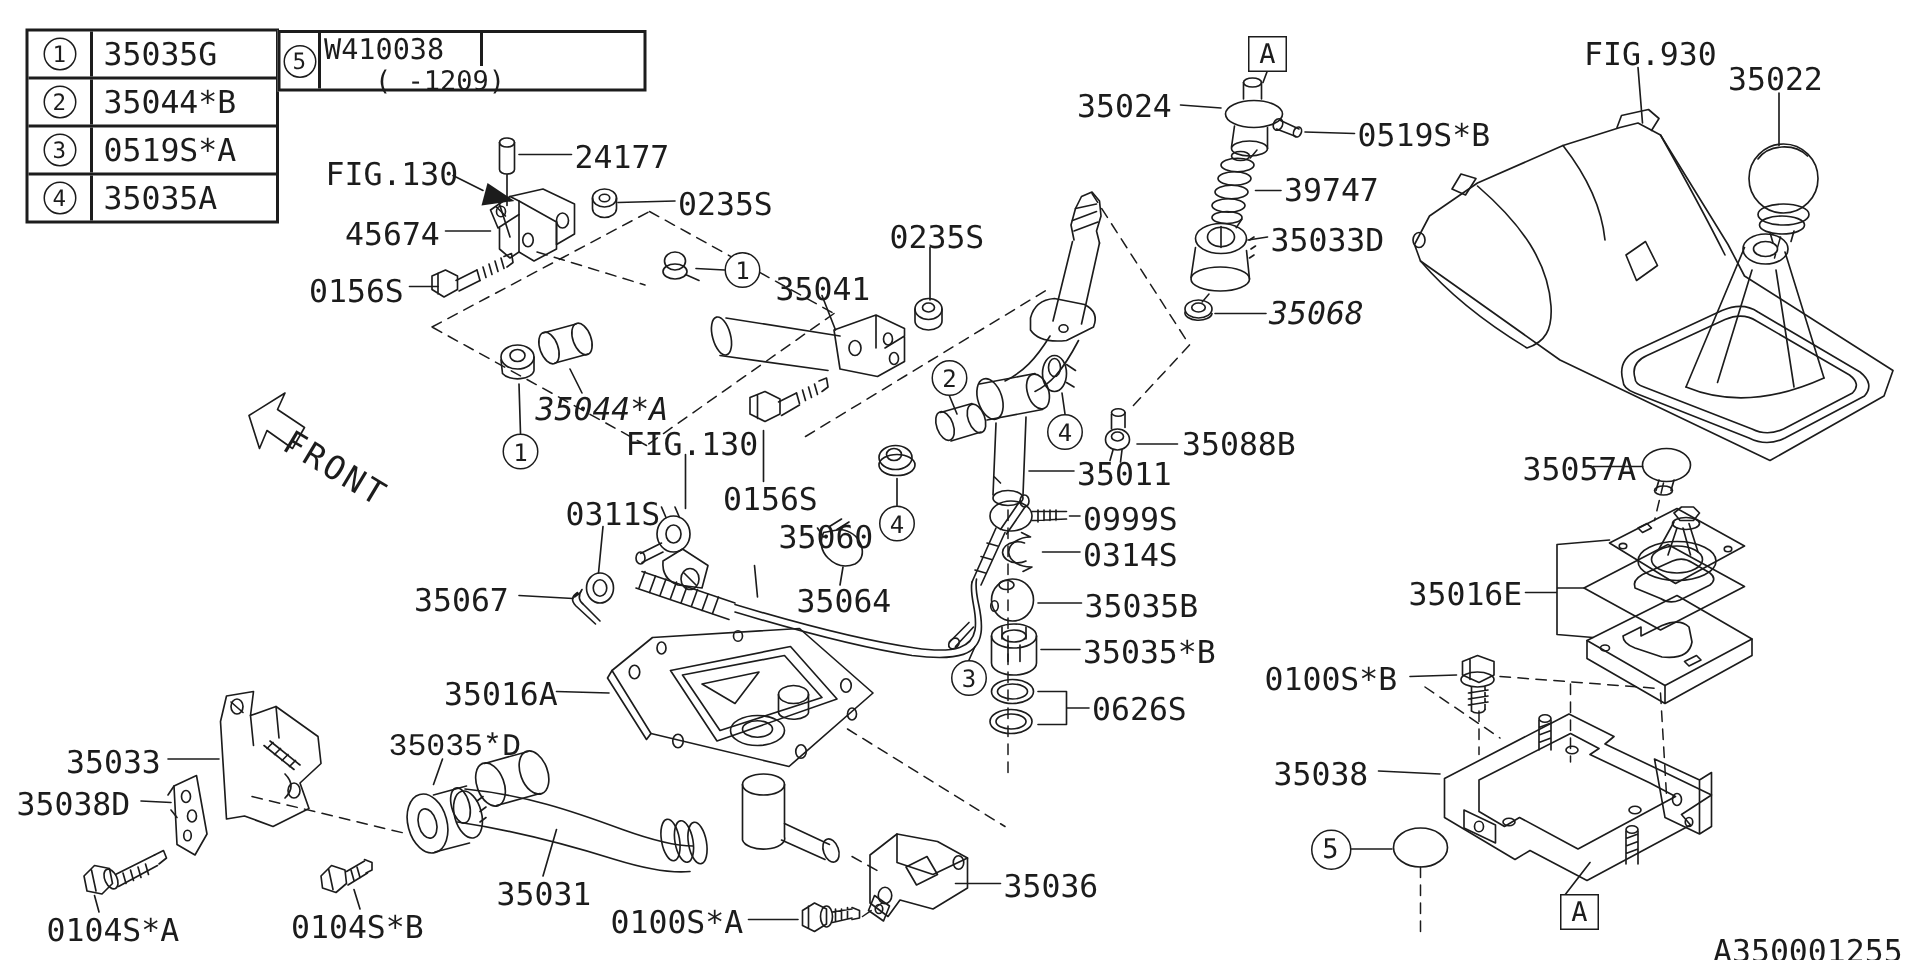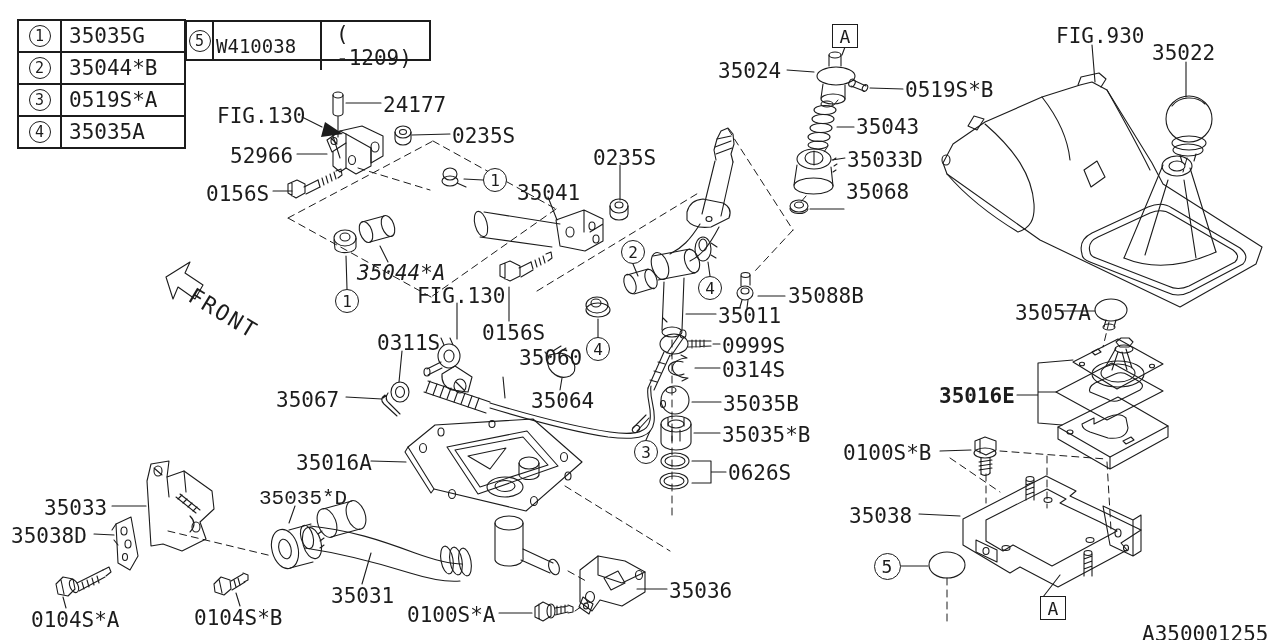--- a/index.html
+++ b/index.html
@@ -34,23 +34,23 @@
   .legend-circ{width:22px;height:22px;border:1.5px solid #1c1c1c;border-radius:50%;
     display:flex;align-items:center;justify-content:center;font-size:15px;box-sizing:border-box;}
   .legend-part{padding-left:7px;font-size:21px;}
   .legend5{
     position:absolute;left:185px;top:20px;width:246px;height:41px;border:2px solid #1c1c1c;
     display:flex;background:#fff;box-sizing:border-box;
   }
   .legend5-numcell{width:25px;border-right:2px solid #1c1c1c;display:flex;align-items:center;justify-content:center;}
   .legend5-grid{flex:1;display:flex;flex-direction:column;}
   .legend5-row{flex:1;display:flex;border-top:2px solid #1c1c1c;}
-  .legend5-row:first-child{border-top:none;}
+  .legend5-row:first-child{border-top:none;flex-direction:column;}
   .legend5-part{width:108px;border-right:2px solid #1c1c1c;font-size:19px;display:flex;align-items:center;padding-left:2px;box-sizing:border-box;}
-  .legend5-range{flex:1;font-size:21px;display:flex;align-items:center;padding-left:14px;}
+  .legend5-range{flex:1;font-size:18px;display:flex;align-items:center;padding-left:14px;margin-left:22px;}
   .front-label{
     position:absolute;left:197px;top:283px;font-size:22px;letter-spacing:2px;
     transform:rotate(31deg);transform-origin:left top;
   }
   .diagram-code{position:absolute;left:1142px;top:622px;font-size:21px;}
 </style>
 </head>
 <body>
 
 <div class="canvas">
@@ -487,47 +487,47 @@
         <div class="legend5-part">W410038</div>
         <div class="legend5-range">( -1209)</div>
       </div>
     </div>
   </div>
 
   <div id="callouts-layer">
       <div class="callout" style="left: 217px; top: 106px;">FIG.130</div>
       <div class="callout" style="left: 383px; top: 95px;">24177</div>
       <div class="callout" style="left: 452px; top: 126px;">0235S</div>
-      <div class="callout" style="left: 230px; top: 146px;">52966</div>
+      <div class="callout" style="left: 230px; top: 146px;">45674</div>
       <div class="callout" style="left: 206px; top: 184px;">0156S</div>
       <div class="callout" style="left: 517px; top: 183px;">35041</div>
       <div class="callout" style="left: 593px; top: 148px;">0235S</div>
       <div class="callout" style="left: 357px; top: 263px; font-style: italic;">35044*A</div>
       <div class="callout" style="left: 417px; top: 286px;">FIG.130</div>
       <div class="callout" style="left: 377px; top: 333px;">0311S</div>
       <div class="callout" style="left: 482px; top: 323px;">0156S</div>
       <div class="callout" style="left: 276px; top: 390px;">35067</div>
       <div class="callout" style="left: 471px; top: 348px; margin-left: 48px;">35060</div>
       <div class="callout" style="left: 531px; top: 391px;">35064</div>
       <div class="callout" style="left: 718px; top: 306px;">35011</div>
       <div class="callout" style="left: 722px; top: 336px;">0999S</div>
       <div class="callout" style="left: 722px; top: 360px;">0314S</div>
       <div class="callout" style="left: 723px; top: 394px;">35035B</div>
       <div class="callout" style="left: 722px; top: 425px;">35035*B</div>
       <div class="callout" style="left: 728px; top: 463px;">0626S</div>
       <div class="callout" style="left: 788px; top: 286px;">35088B</div>
       <div class="callout" style="left: 718px; top: 61px;">35024</div>
       <div class="callout" style="left: 905px; top: 80px;">0519S*B</div>
-      <div class="callout" style="left: 856px; top: 117px;">35043</div>
+      <div class="callout" style="left: 856px; top: 117px;">39747</div>
       <div class="callout" style="left: 847px; top: 150px;">35033D</div>
-      <div class="callout" style="left: 846px; top: 182px;">35068</div>
+      <div class="callout" style="left: 846px; top: 199px; font-style: italic;">35068</div>
       <div class="callout" style="left: 1056px; top: 26px;">FIG.930</div>
       <div class="callout" style="left: 1152px; top: 43px;">35022</div>
       <div class="callout" style="left: 976px; top: 303px; margin-left: 39px;">35057A</div>
-      <div class="callout" style="left: 939px; top: 386px; font-weight: bold;">35016E</div>
+      <div class="callout" style="left: 939px; top: 386px;">35016E</div>
       <div class="callout" style="left: 843px; top: 443px;">0100S*B</div>
       <div class="callout" style="left: 849px; top: 506px;">35038</div>
       <div class="callout" style="left: 44px; top: 498px;">35033</div>
       <div class="callout" style="left: 11px; top: 526px;">35038D</div>
       <div class="callout" style="left: 31px; top: 610px;">0104S*A</div>
       <div class="callout" style="left: 194px; top: 608px;">0104S*B</div>
       <div class="callout" style="left: 259px; top: 488px; font-family: Liberation Mono, monospace;">35035*D</div>
       <div class="callout" style="left: 296px; top: 453px;">35016A</div>
       <div class="callout" style="left: 331px; top: 586px;">35031</div>
       <div class="callout" style="left: 407px; top: 605px;">0100S*A</div>

